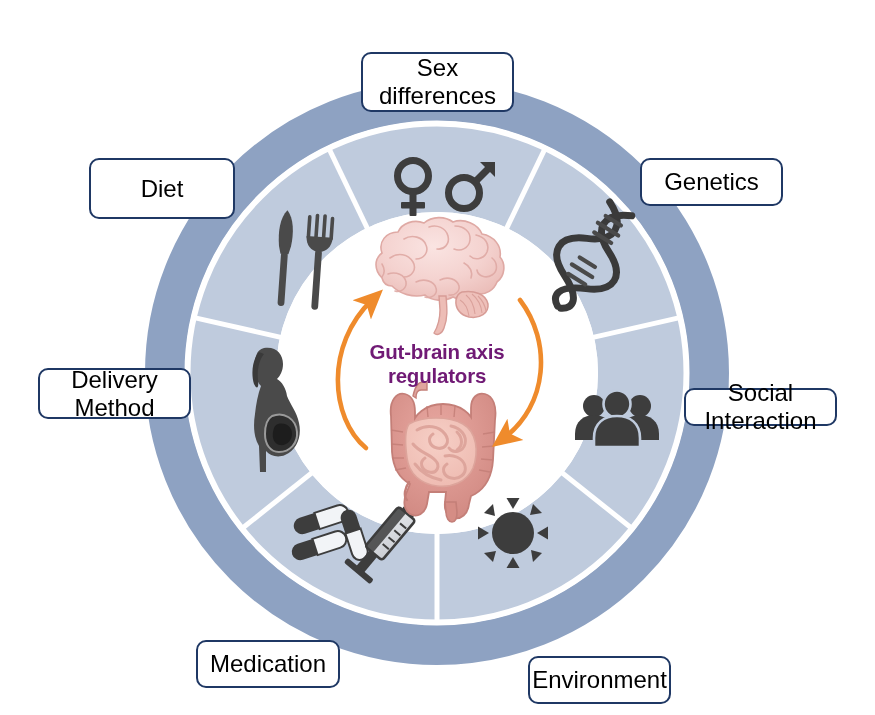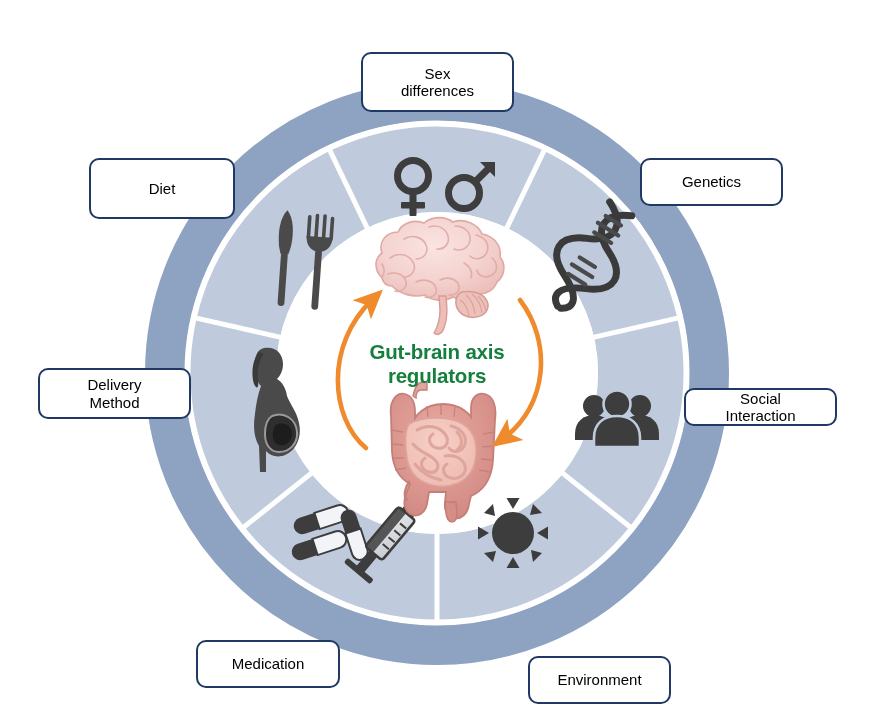--- a/index.html
+++ b/index.html
@@ -26,32 +26,32 @@
     position: absolute;
     box-sizing: border-box;
     background: #ffffff;
     border: 2px solid #1f3864;
     border-radius: 10px;
     display: flex;
     align-items: center;
     justify-content: center;
     text-align: center;
     color: #000000;
-    font-size: 15px;
+    font-size: 24px;
     line-height: 1.16;
     font-family: "Liberation Sans", sans-serif;
     z-index: 40;
     white-space: pre-line;
     padding: 17px 6px;
   }
 
   .center-text {
     position: absolute;
     text-align: center;
-    color: #15803d;
+    color: #701a75;
     font-weight: bold;
     font-size: 20.5px;
     line-height: 1.18;
     font-family: "Liberation Sans", sans-serif;
     z-index: 30;
     white-space: pre-line;
     letter-spacing: -0.2px;
   }
 </style>
 </head>

